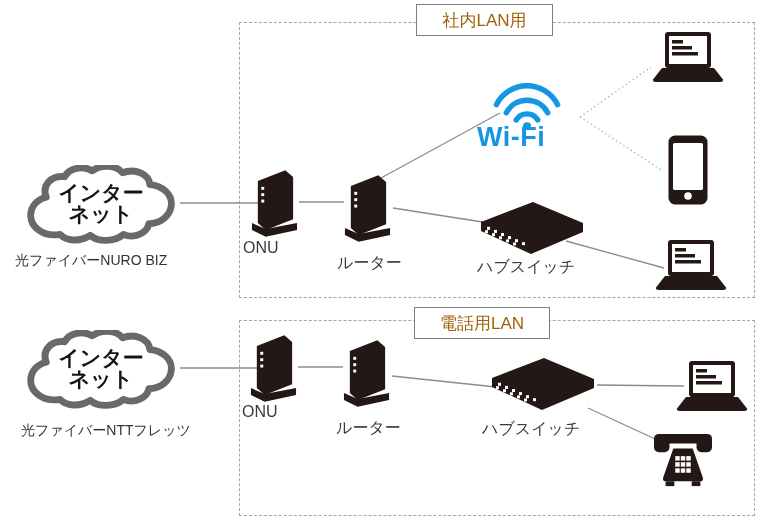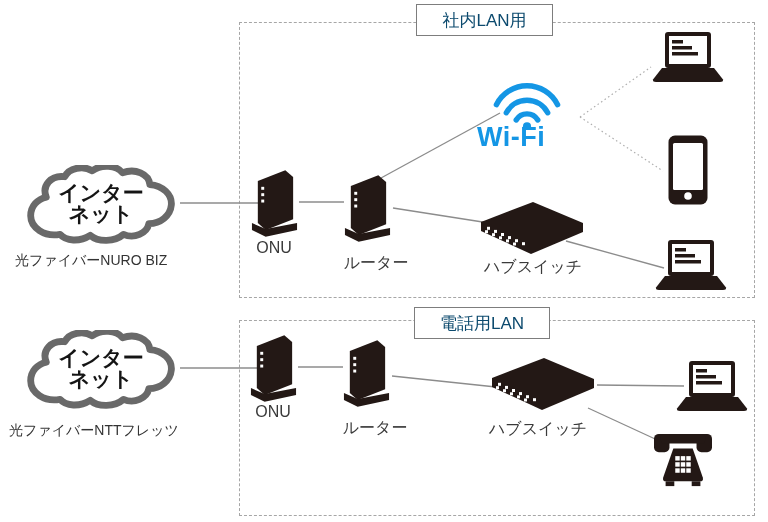--- a/index.html
+++ b/index.html
@@ -6,21 +6,21 @@
   html,body{background:#fff}
   .canvas{position:relative;width:768px;height:522px;background:#fff;
     font-family:"Liberation Sans","DejaVu Sans",sans-serif;color:#333;overflow:hidden}
   svg{overflow:visible;display:block}
 
   .section{position:absolute;border:1.6px dashed #a6a6a6;z-index:0}
   #sec1{left:239px;top:22px;width:516px;height:276px}
   #sec2{left:239px;top:320px;width:516px;height:196px}
 
   .titlebox{position:absolute;background:#fff;border:1.5px solid #7d7d7d;
-    display:flex;align-items:center;justify-content:center;font-size:17px;color:#0c4a6e;z-index:5}
+    display:flex;align-items:center;justify-content:center;font-size:17px;color:#a16207;z-index:5}
   #title1{left:416px;top:4px;width:137px;height:32px}
   #title2{left:414px;top:307px;width:136px;height:32px}
 
   #lines{position:absolute;left:0;top:0;z-index:1}
   #lines line.solid{stroke:#8c8c8c;stroke-width:1.3}
   #lines line.dotted{stroke:#aeaeae;stroke-width:1.2;stroke-dasharray:1.5 2.8}
 
   .icon{position:absolute;z-index:3;fill:#231815}
   #cloud1{left:20px;top:165px;width:162px;height:84px}
   #cloud2{left:20px;top:330px;width:162px;height:84px}
@@ -30,31 +30,31 @@
   #router2{left:341px;top:338px;width:51px;height:71px}
   #hub1{left:478px;top:201px;width:108px;height:54px}
   #hub2{left:489px;top:357px;width:108px;height:54px}
   #laptop1{left:652px;top:32px;width:72px;height:52px}
   #laptop2{left:655px;top:240px;width:72px;height:52px}
   #laptop3{left:676px;top:361px;width:72px;height:52px}
   #smartphone{left:668px;top:135px;width:40px;height:70px}
   #telephone{left:654px;top:430px;width:58px;height:60px}
   #wifiicon{left:491px;top:83px;width:72px;height:47px}
 
-  .label{position:absolute;z-index:4;font-size:16px;color:#3a3a3a;text-align:center;white-space:nowrap}
+  .label{position:absolute;z-index:4;font-size:16px;color:#3a3a3a;text-align:left;white-space:nowrap}
   #onu1-label{left:243px;top:239px;width:62px}
   #router1-label{left:337px;top:253px;width:78px}
   #hub1-label{left:477px;top:257px;width:112px}
   #onu2-label{left:242px;top:403px;width:62px}
   #router2-label{left:336px;top:418px;width:78px}
   #hub2-label{left:482px;top:419px;width:112px}
 
   .provider{position:absolute;z-index:4;font-size:14px;color:#333;white-space:nowrap}
   #provider1{left:15px;top:252px}
-  #provider2{left:9px;top:422px}
+  #provider2{left:21px;top:422px}
 
   .cloudtext{position:absolute;z-index:4;font-size:21px;font-weight:bold;color:#141414;
     text-align:center;line-height:21px}
   #cloud1-text{left:20px;top:182px;width:162px}
   #cloud2-text{left:20px;top:347px;width:162px}
 
   #wifi-label{position:absolute;z-index:4;left:477px;top:122px;width:110px;
     font-size:27px;font-weight:bold;color:#1496e5;text-align:left;letter-spacing:0.5px}
 </style>
 </head>

